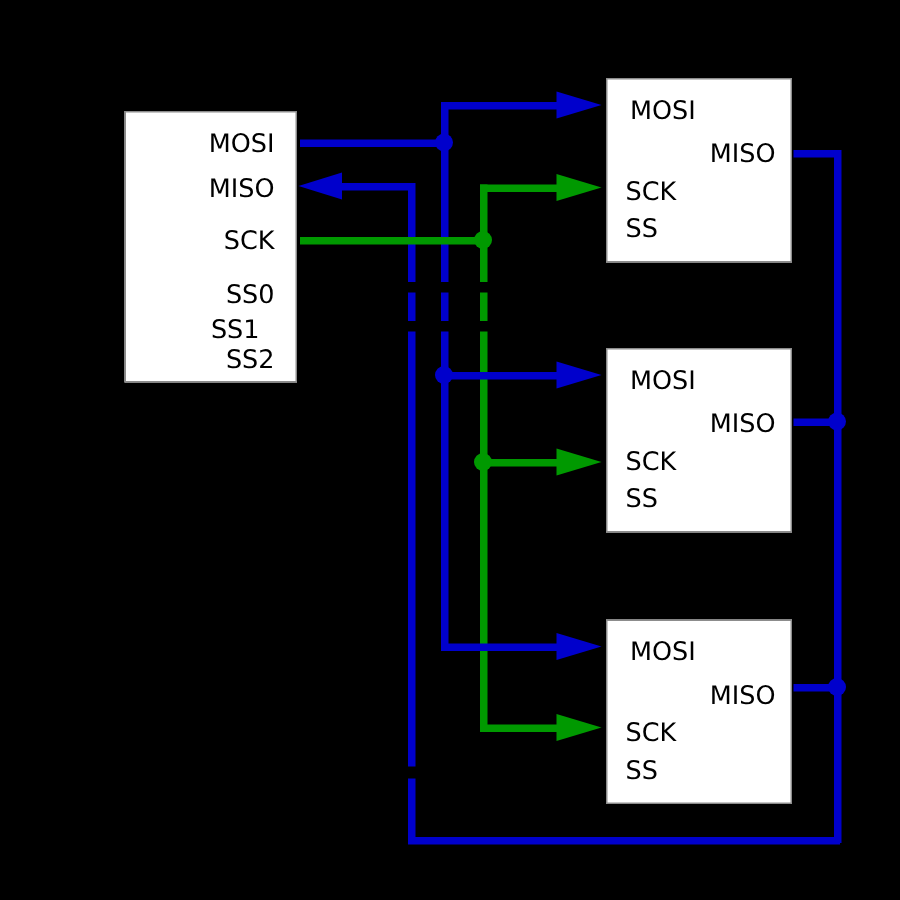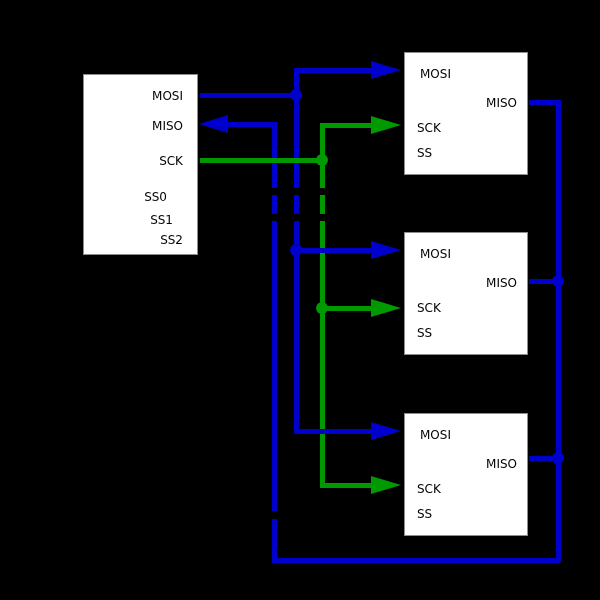--- a/index.html
+++ b/index.html
@@ -2,21 +2,21 @@
 <html style="--bg: #000000; --boxfill: #ffffff; --ink: #000000; --blue: #0000cc; --green: #009900;"><head>
 <meta charset="utf-8">
 <style>
   html,body{margin:0;padding:0;background:#000;}
   #canvas{
     position:relative;width:600px;height:600px;overflow:hidden;
     background:var(--bg,#000);
     font-family:"DejaVu Sans","Liberation Sans",sans-serif;
   }
   .box{position:absolute;background:var(--boxfill,#fff);border:1px solid #8c8c8c;box-sizing:border-box;z-index:4;}
-  .pin{position:absolute;font-size:12px;height:20px;line-height:20px;color:var(--ink,#000);white-space:nowrap;}
+  .pin{position:absolute;font-size:17px;height:20px;line-height:20px;color:var(--ink,#000);white-space:nowrap;}
   .line{position:absolute;background:var(--blue,#0000cc);z-index:1;}
   .line.green{background:var(--green,#009900);}
   .v{width:5px;}
   .h{height:5px;}
   .dot{position:absolute;width:12px;height:12px;border-radius:50%;background:var(--blue,#0000cc);z-index:2;}
   .dot.green{background:var(--green,#009900);}
   .ar{position:absolute;width:0;height:0;border-top:9px solid transparent;border-bottom:9px solid transparent;z-index:2;}
   .ar.right{border-left:30px solid var(--blue,#0000cc);}
   .ar.left{border-right:29px solid var(--blue,#0000cc);}
   .ar.right.grn{border-left-color:var(--green,#009900);}
@@ -69,21 +69,21 @@
 
   <div class="line h z3" style="left:294px;top:248px;width:80px;"></div>
   <div class="ar right z3" style="left:371px;top:241px;"></div>
   <div class="line h z3" style="left:294px;top:429px;width:80px;"></div>
   <div class="ar right z3" style="left:371px;top:422px;"></div>
 
   <div class="box" style="left:83px;top:74px;width:115px;height:181px;">
     <div class="pin" style="right:14px;top:11px;">MOSI</div>
     <div class="pin" style="right:14px;top:41px;">MISO</div>
     <div class="pin" style="right:14px;top:76px;">SCK</div>
-    <div class="pin" style="right:30px;top:112px;text-align:right;">SS0</div>
+    <div class="pin" style="right:14px;top:112px;text-align:right;">SS0</div>
     <div class="pin" style="right:24px;top:135px;">SS1</div>
     <div class="pin" style="right:14px;top:155px;margin-left:11px;">SS2</div>
   </div>
 
   <div class="box" style="left:404px;top:52px;width:124px;height:123px;">
     <div class="pin" style="left:15px;top:11px;">MOSI</div>
     <div class="pin" style="right:10px;top:40px;">MISO</div>
     <div class="pin" style="left:12px;top:65px;">SCK</div>
     <div class="pin" style="left:12px;top:90px;">SS</div>
   </div>

